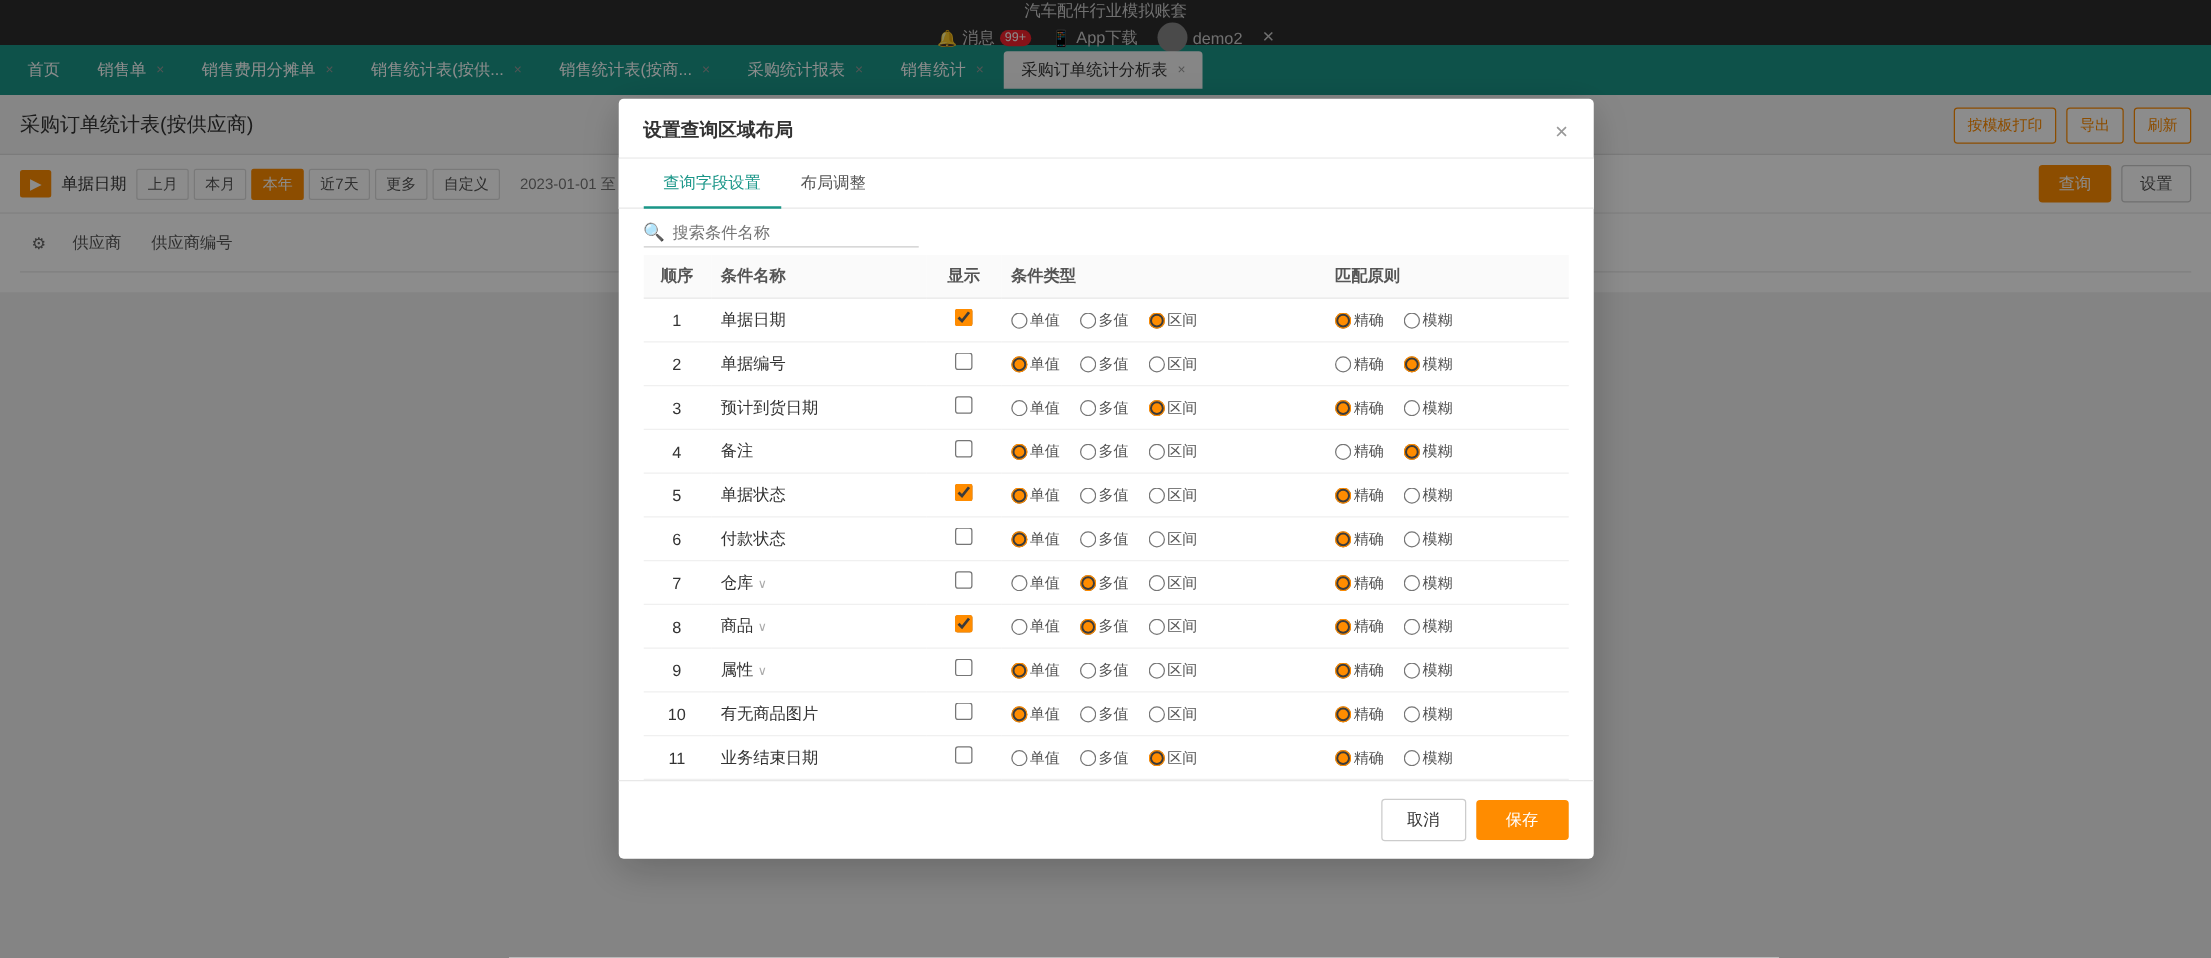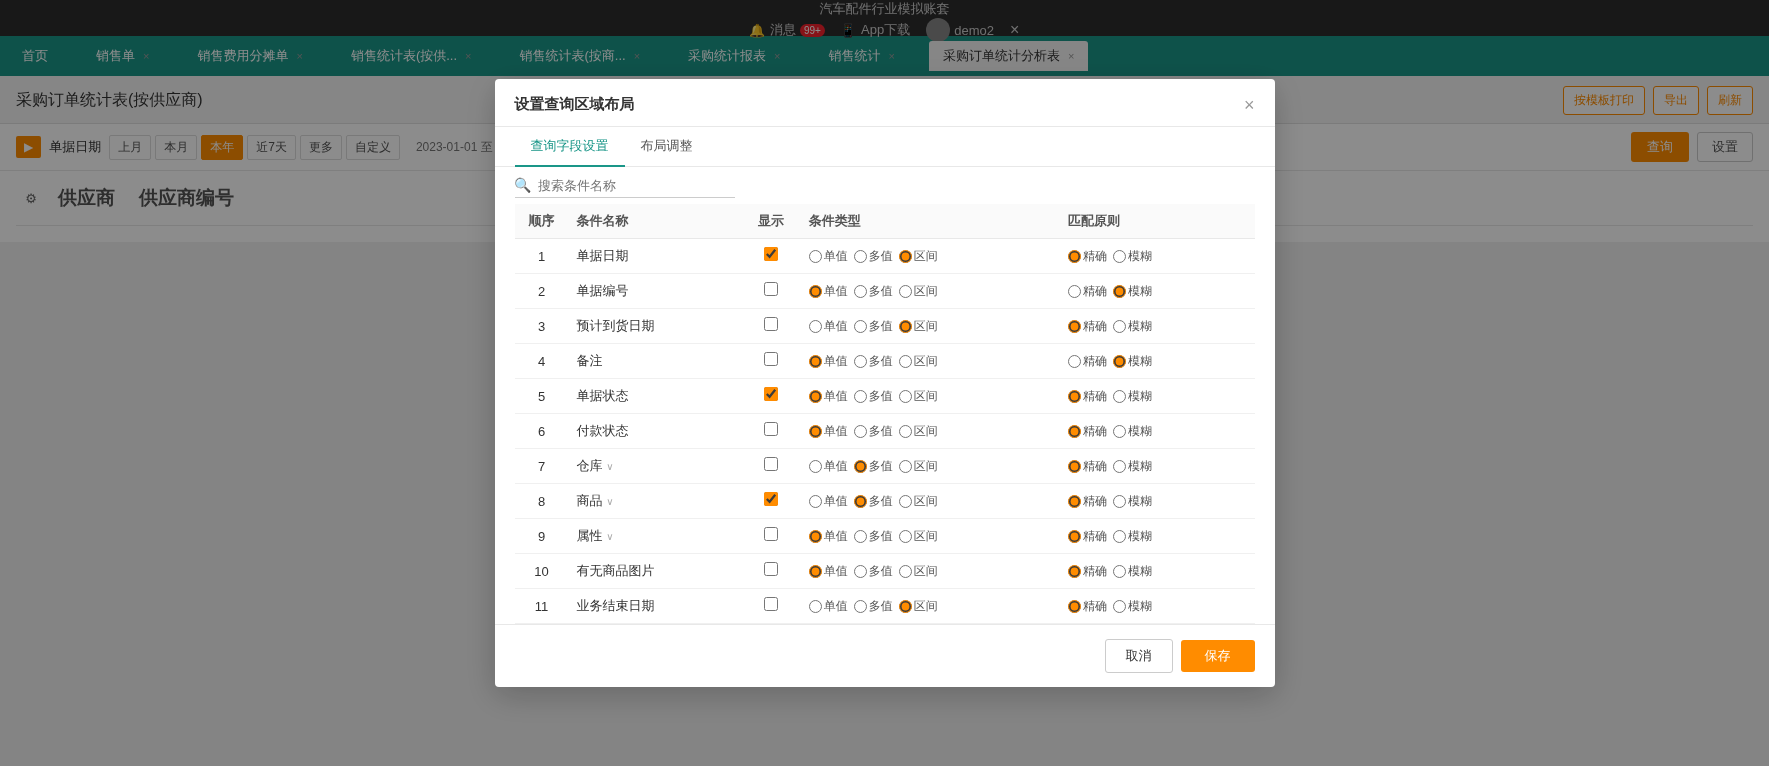--- a/index.html
+++ b/index.html
@@ -22,21 +22,21 @@
     .badge { background: #f5222d; color: #fff; font-size: 10px; border-radius: 8px; padding: 1px 4px; }
     .top-bar-close { color: #ccc; font-size: 16px; cursor: pointer; }
 
     
     .nav-tabs {
       background: #1a9688;
       height: 40px;
       display: flex;
       align-items: center;
       padding: 0 8px;
-      gap: 20px;
+      gap: 2px;
     }
     .nav-tab {
       padding: 6px 14px;
       color: #fff;
       font-size: 13px;
       cursor: pointer;
       border-radius: 3px 3px 0 0;
       display: flex;
       align-items: center;
       gap: 4px;
@@ -82,21 +82,21 @@
       background: #fff;
       margin: 0;
       padding: 0 16px 16px 16px;
     }
     .table-header-row {
       display: flex;
       align-items: center;
       padding: 8px 0;
       border-bottom: 1px solid #e8e8e8;
     }
-    .col-header { font-size: 19px; color: #555; font-weight: 700; padding: 6px 12px; }
+    .col-header { font-size: 13px; color: #555; font-weight: 400; padding: 6px 12px; }
     .gear-icon { width: 30px; display: flex; align-items: center; justify-content: center; color: #666; cursor: pointer; }
 
     
     .overlay {
       position: fixed;
       top: 0; left: 0; right: 0; bottom: 0;
       background: rgba(0,0,0,0.45);
       z-index: 100;
       display: flex;
       align-items: center;
@@ -195,21 +195,21 @@
     .modal-table tbody td {
       padding: 8px 8px;
       font-size: 13px;
       color: #333;
       vertical-align: middle;
     }
     .td-order { color: #1890ff; font-weight: 500; text-align: center; }
     .td-name { color: #333; }
 
     
-    .radio-group { display: flex; align-items: center; gap: 6px; white-space: nowrap; }
+    .radio-group { display: flex; align-items: center; gap: 16px; white-space: nowrap; }
     .radio-item { display: flex; align-items: center; gap: 2px; cursor: pointer; }
     .radio-item input[type=radio] { accent-color: #ff8c00; width: 13px; height: 13px; }
     .radio-label { font-size: 12px; color: #555; }
 
     
     .cb-item { display: flex; align-items: center; justify-content: center; }
     .cb-item input[type=checkbox] { accent-color: #ff8c00; width: 14px; height: 14px; }
 
     
     .modal-footer {

